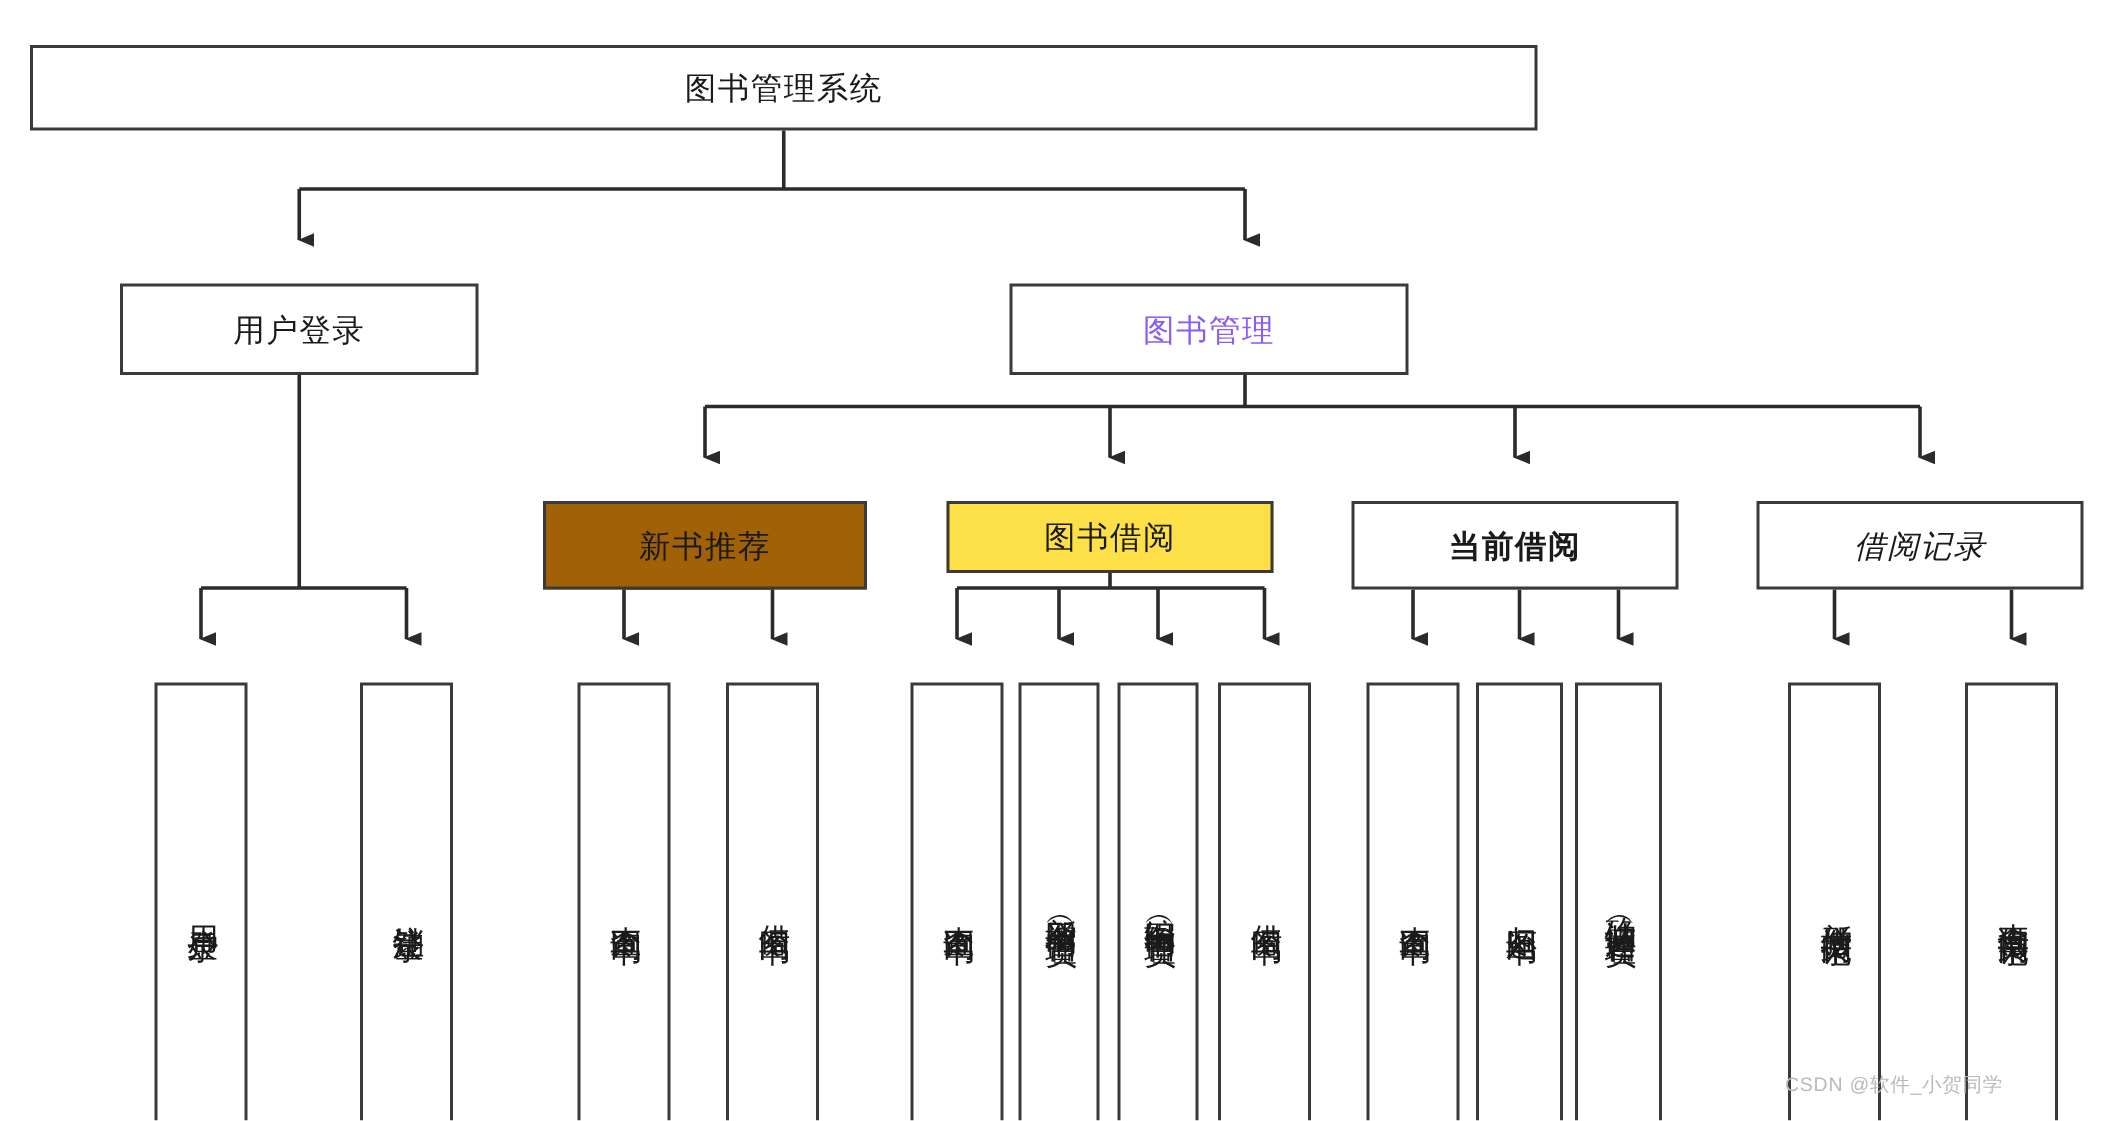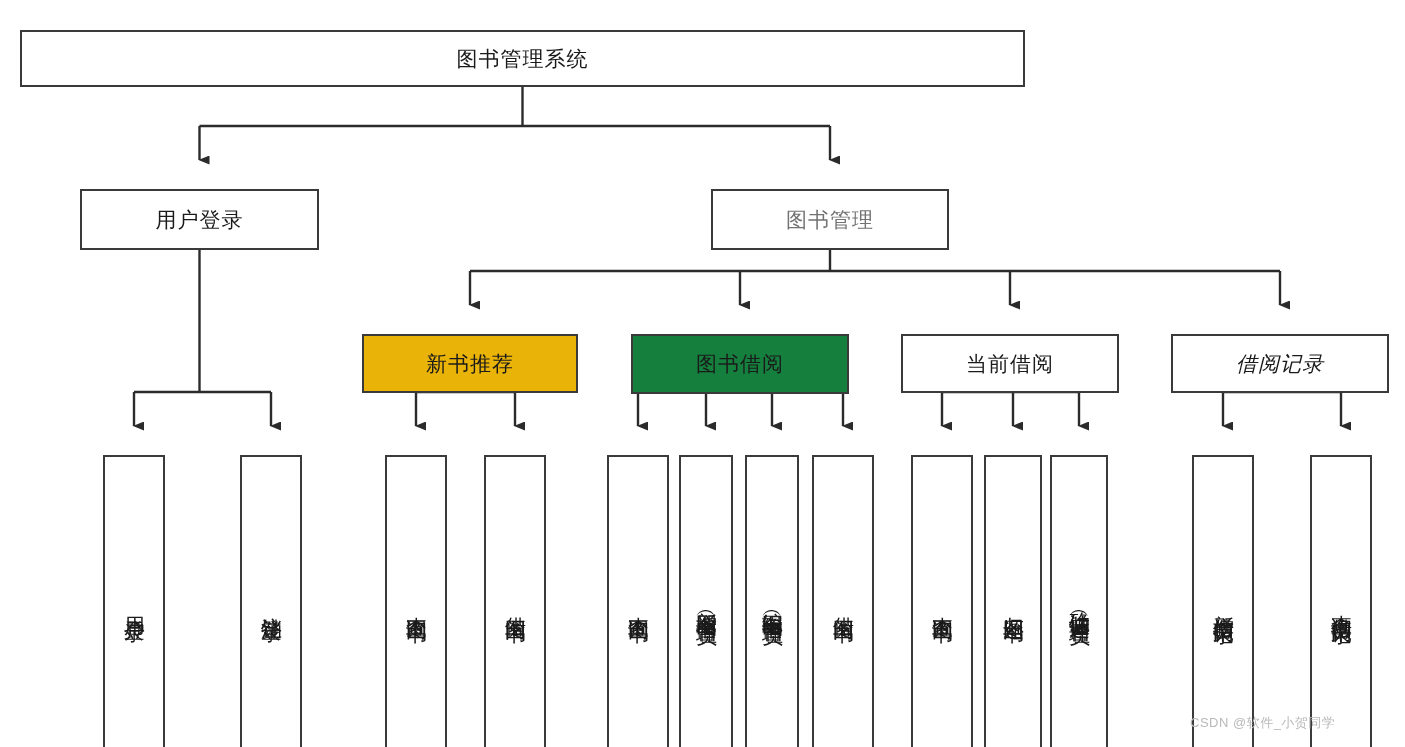--- a/index.html
+++ b/index.html
@@ -110,30 +110,30 @@
       </g>
   </svg>
 
   <div id="nodes">
       <div class="node horiz" style="left: 20px; top: 12px; width: 1005px; height: 57px; border-color: rgb(58, 58, 58); background: rgb(255, 255, 255); color: rgb(26, 26, 26);">
         <span class="htext">图书管理系统</span>
       </div>
       <div class="node horiz" style="left: 80px; top: 171px; width: 239px; height: 61px; border-color: rgb(58, 58, 58); background: rgb(255, 255, 255); color: rgb(26, 26, 26);">
         <span class="htext">用户登录</span>
       </div>
-      <div class="node horiz" style="left: 711px; top: 171px; width: 238px; height: 61px; border-color: rgb(58, 58, 58); background: rgb(255, 255, 255); color: #737373;">
+      <div class="node horiz" style="left: 673px; top: 171px; width: 266px; height: 61px; border-color: rgb(58, 58, 58); background: rgb(255, 255, 255); color: #8b5cf6;">
         <span class="htext">图书管理</span>
       </div>
-      <div class="node horiz" style="left: 362px; top: 316px; width: 216px; height: 59px; border-color: rgb(58, 58, 58); background: #eab308; color: rgb(26, 26, 26);">
+      <div class="node horiz" style="left: 362px; top: 316px; width: 216px; height: 59px; border-color: rgb(58, 58, 58); background: #a16207; color: rgb(26, 26, 26);">
         <span class="htext">新书推荐</span>
       </div>
-      <div class="node horiz" style="left: 631px; top: 316px; width: 218px; height: 60px; border-color: rgb(58, 58, 58); background: #15803d; color: rgb(26, 26, 26);">
+      <div class="node horiz" style="left: 631px; top: 316px; width: 218px; height: 48px; border-color: rgb(58, 58, 58); background: #fde047; color: rgb(26, 26, 26);">
         <span class="htext">图书借阅</span>
       </div>
-      <div class="node horiz" style="left: 901px; top: 316px; width: 218px; height: 59px; border-color: rgb(58, 58, 58); background: rgb(255, 255, 255); color: rgb(26, 26, 26);">
+      <div class="node horiz" style="left: 901px; top: 316px; width: 218px; height: 59px; border-color: rgb(58, 58, 58); background: rgb(255, 255, 255); color: rgb(26, 26, 26); font-weight: bold;">
         <span class="htext">当前借阅</span>
       </div>
       <div class="node horiz" style="left: 1171px; top: 316px; width: 218px; height: 59px; border-color: rgb(58, 58, 58); background: rgb(255, 255, 255); color: rgb(26, 26, 26); font-style: italic;">
         <span class="htext">借阅记录</span>
       </div>
       <div class="node vert" style="left: 103px; top: 437px; width: 62px; height: 297px; border-color: rgb(58, 58, 58); background: rgb(255, 255, 255); color: rgb(26, 26, 26);">
         <span class="vtext">用户登录</span>
       </div>
       <div class="node vert" style="left: 240px; top: 437px; width: 62px; height: 297px; border-color: rgb(58, 58, 58); background: rgb(255, 255, 255); color: rgb(26, 26, 26);">
         <span class="vtext">注销登录</span>

